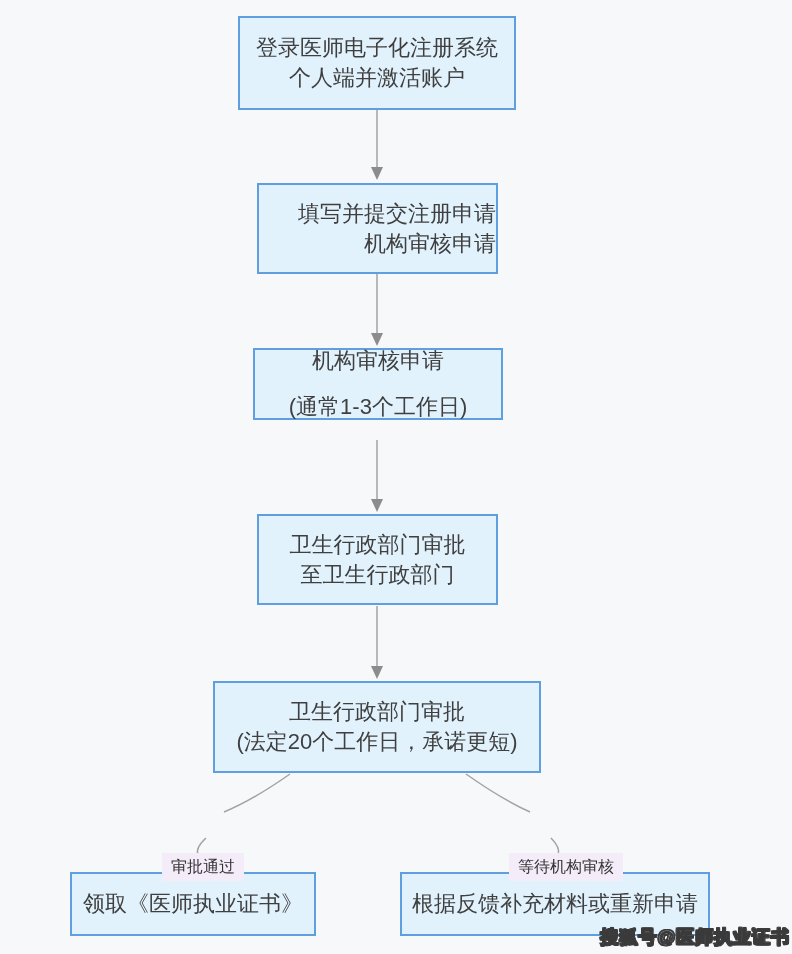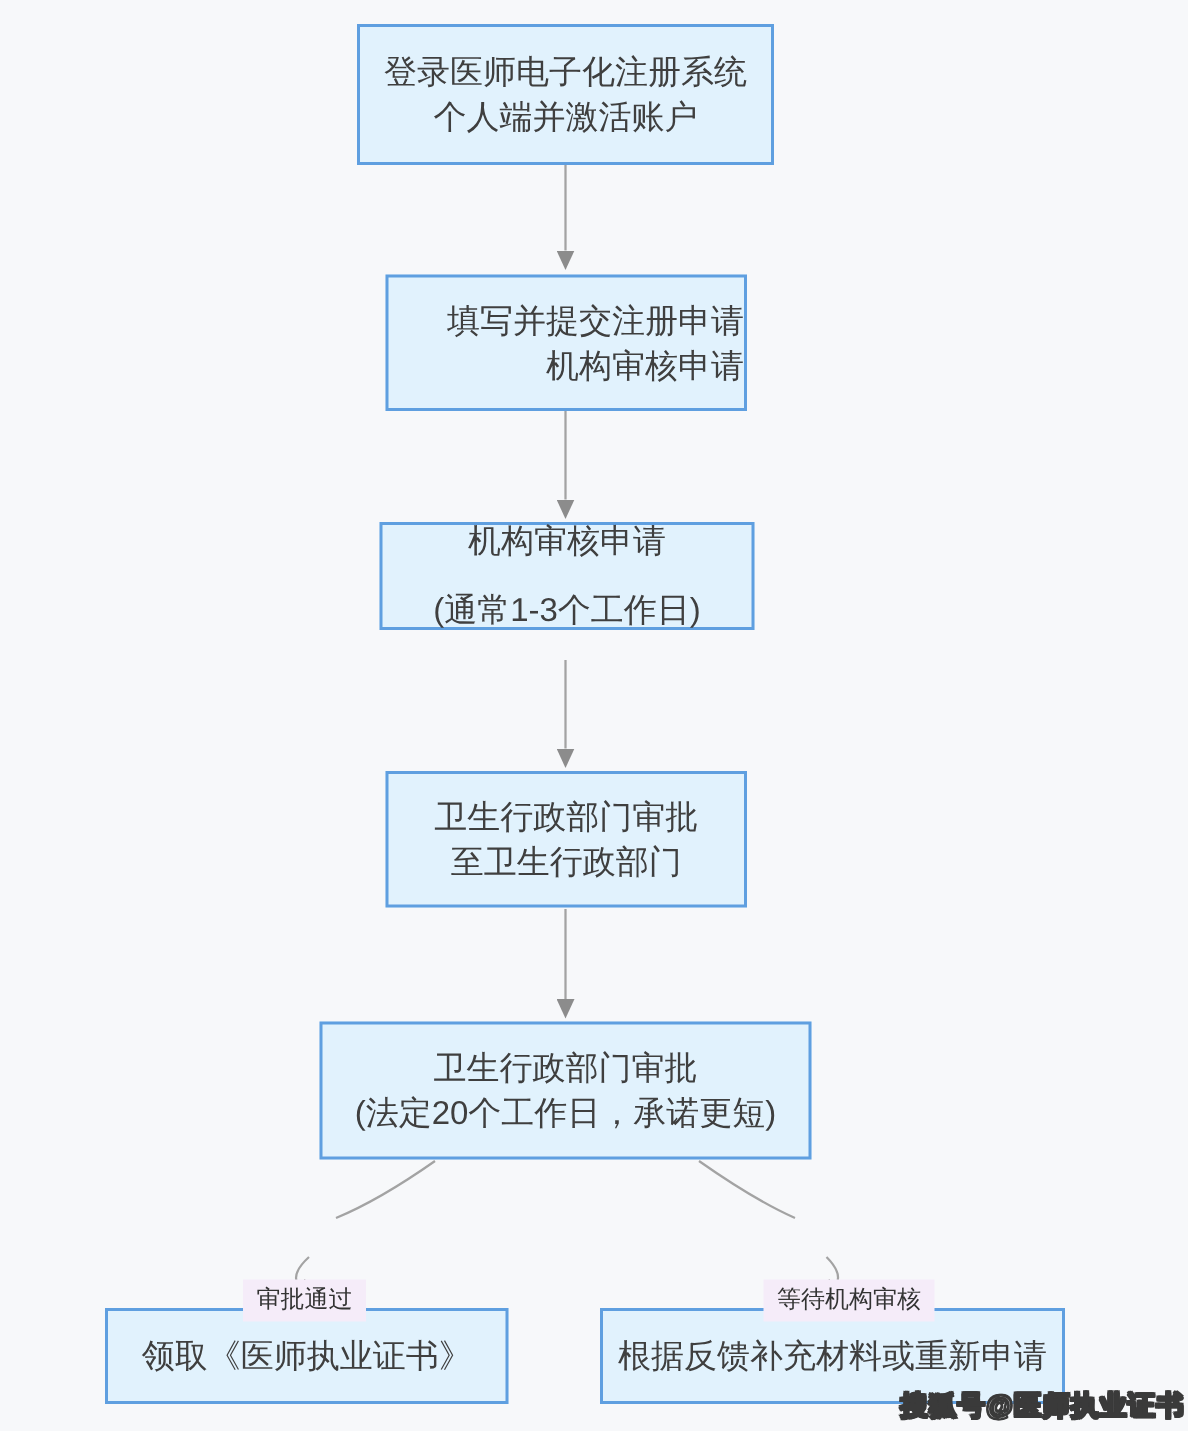--- a/index.html
+++ b/index.html
@@ -51,21 +51,21 @@
       0 -1px 0 #3a3a3a, 0 1px 0 #3a3a3a,
       -1px 0 0 #3a3a3a, 1px 0 0 #3a3a3a;
     white-space: nowrap;
   }
   
   #node-1 { left: 238px; top: 16px;  width: 278px; height: 94px; }
   #node-2 { left: 257px; top: 183px; width: 241px; height: 91px; align-items: flex-end; }
   #node-3 { left: 253px; top: 348px; width: 250px; height: 72px; gap: 16px; }
   #node-4 { left: 257px; top: 514px; width: 241px; height: 91px; }
   #node-5 { left: 213px; top: 681px; width: 328px; height: 92px; text-align: center; }
-  #node-6 { left: 70px;  top: 872px; width: 269px; height: 64px; }
+  #node-6 { left: 70px;  top: 872px; width: 246px; height: 64px; }
   #node-7 { left: 400px; top: 872px; width: 310px; height: 64px; }
   #label-pass { left: 162px; top: 809px; }
   #label-fail { left: 509px; top: 809px; }
 </style>
 </head>
 <body>
 
 <div class="stage">
 
   <svg class="connectors" viewBox="0 0 792 954" xmlns="http://www.w3.org/2000/svg">

